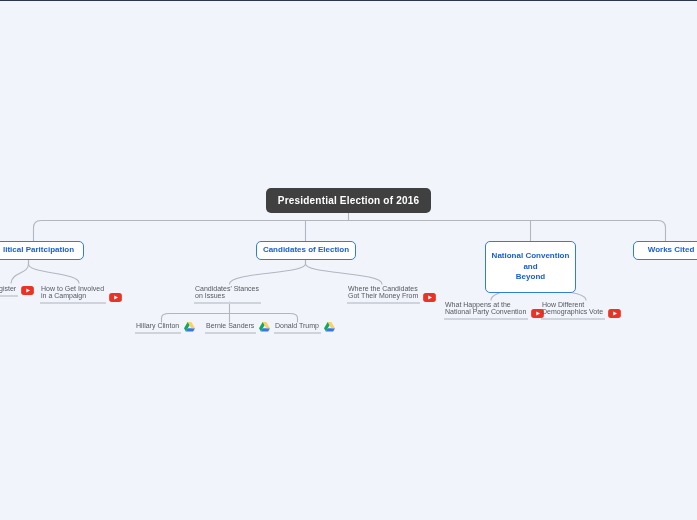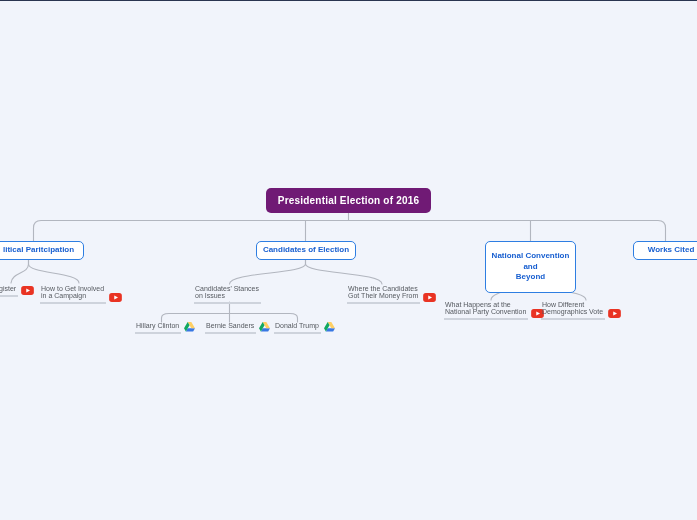--- a/index.html
+++ b/index.html
@@ -6,21 +6,21 @@
   body{
     width:697px;height:520px;position:relative;overflow:hidden;
     background:#f1f4fb;
     font-family:"Liberation Sans",sans-serif;
   }
   .topline{position:absolute;top:0;left:0;width:100%;height:1px;background:#2a3550;}
   svg.connectors{position:absolute;left:0;top:0;pointer-events:none;}
 
   .root-node{
     position:absolute;left:266px;top:188px;width:165px;height:25px;
-    background:#701a75;border-radius:5px;
+    background:#404040;border-radius:5px;
     color:#ffffff;font-weight:bold;font-size:10px;letter-spacing:.2px;
     display:flex;align-items:center;justify-content:center;
     box-sizing:border-box;
   }
   .box-node{
     position:absolute;background:#ffffff;
     border:1.5px solid #2e7ee2;border-radius:5px;
     color:#185fd0;font-weight:bold;font-size:8px;line-height:10.5px;
     display:flex;align-items:center;justify-content:center;
     text-align:center;white-space:pre-line;box-sizing:border-box;

